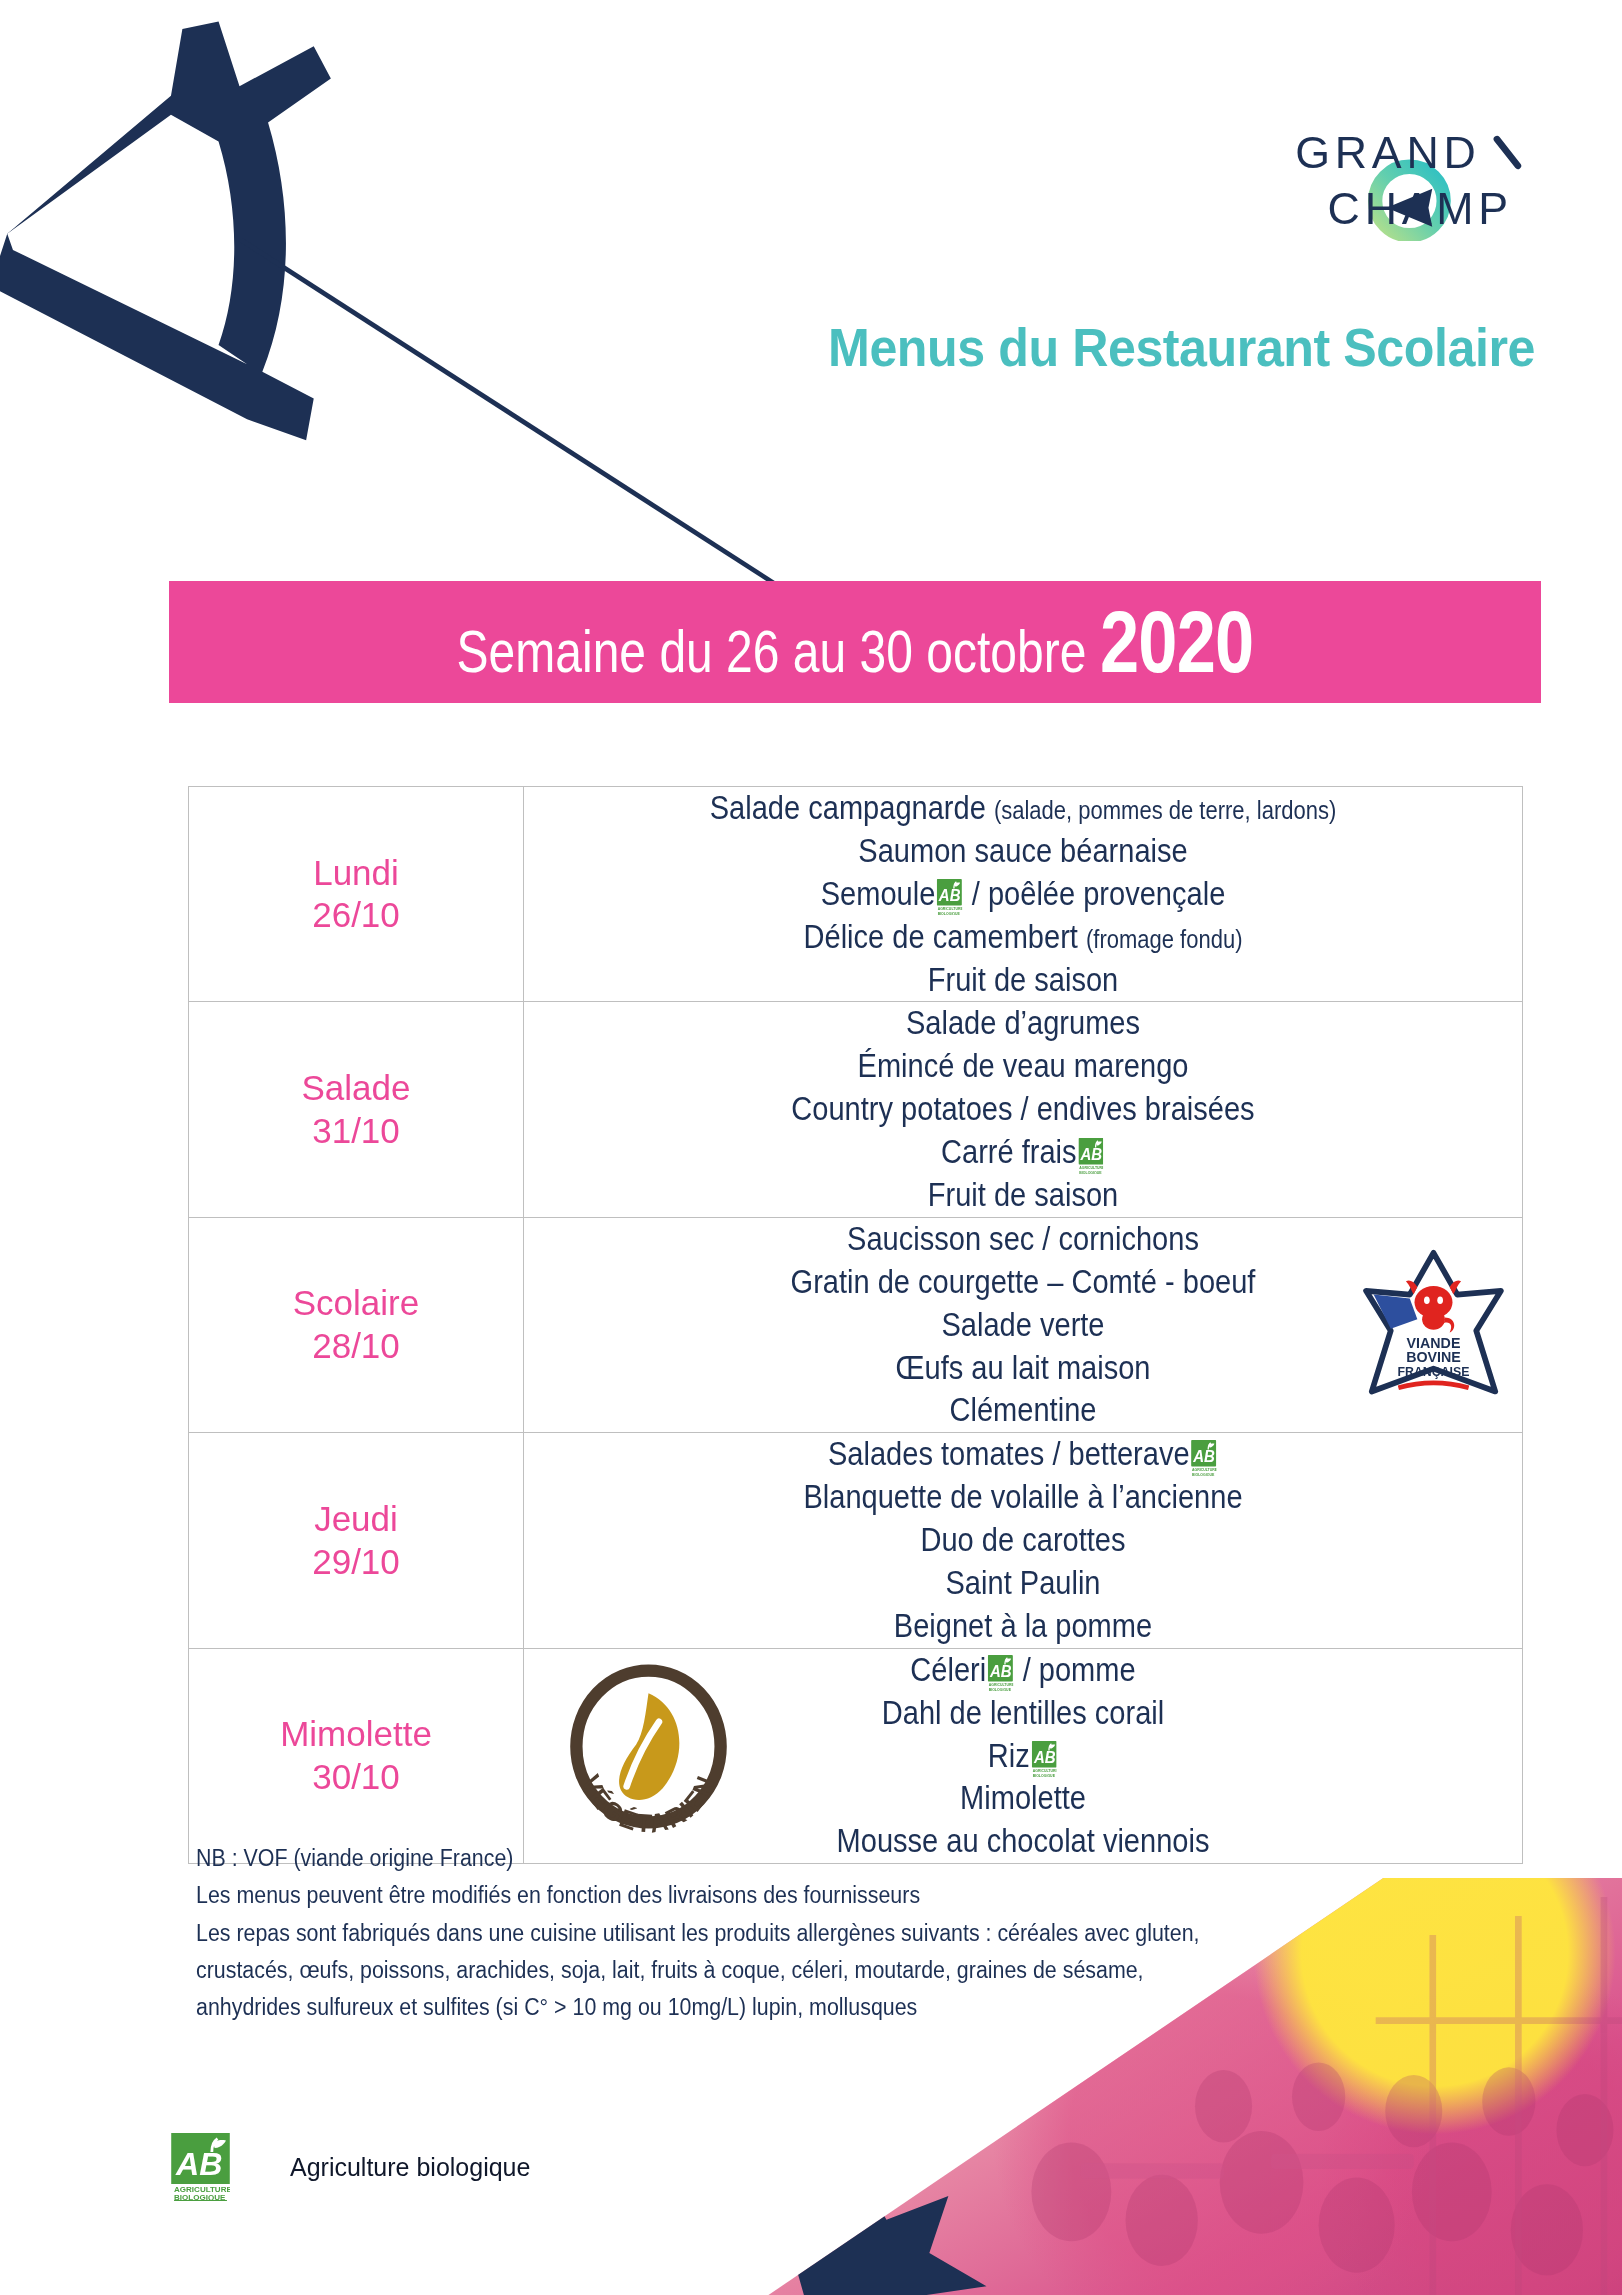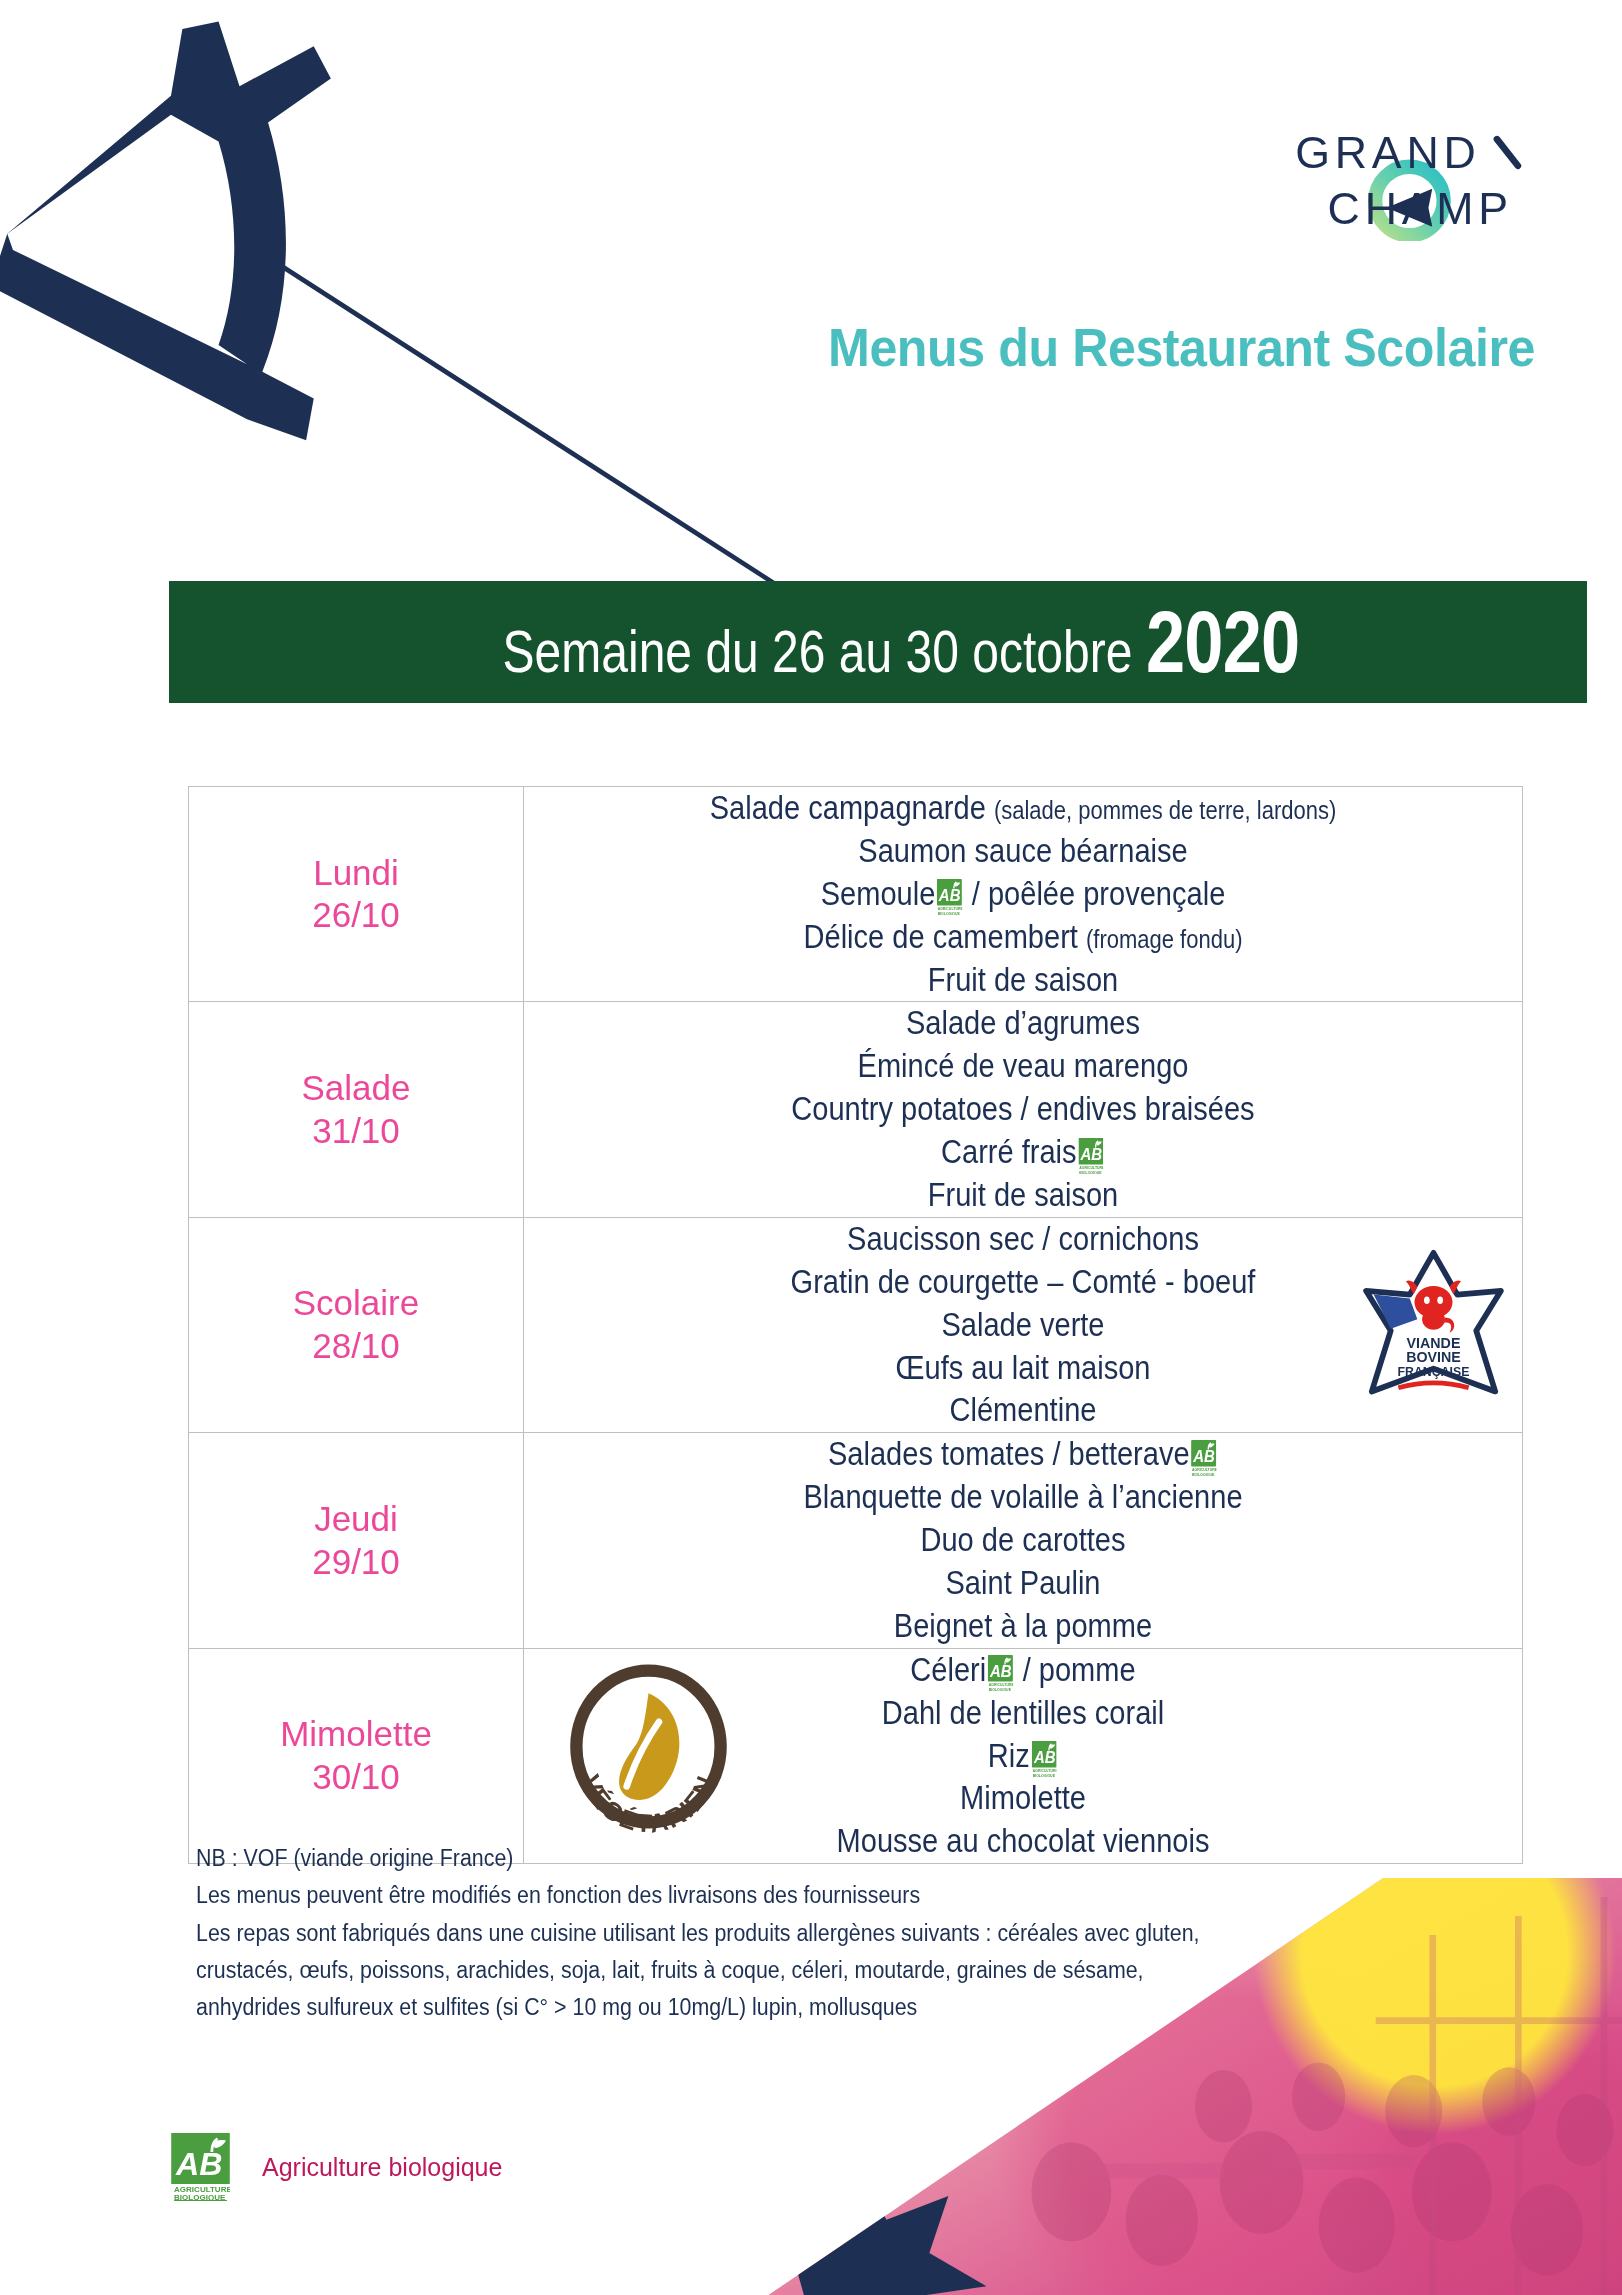--- a/index.html
+++ b/index.html
@@ -59,25 +59,24 @@
     white-space: nowrap;
   }
 
   
   .week-banner {
     position: absolute;
     left: 169px;
     top: 581px;
     width: 1372px;
     height: 122px;
-    background: #14532d;
+    background: #ec4899;
     display: flex;
     align-items: center;
     justify-content: center;
-    padding-left: 46px;
   }
   .week-inner {
     display: flex;
     align-items: baseline;
     justify-content: center;
     color: #ffffff;
     transform: scaleX(0.80);
     transform-origin: center center;
     white-space: nowrap;
   }
@@ -190,23 +189,23 @@
     left: 171px;
     top: 2133px;
     display: flex;
     align-items: center;
   }
   .legend-logo {
     width: 59px;
     height: 68px;
   }
   .legend-text {
-    margin-left: 32px;
+    margin-left: 60px;
     font-size: 25px;
-    color: #be185d;
+    color: #0f172a;
   }
 
   
   .photo-corner {
     position: absolute;
     right: 0;
     bottom: 0;
     width: 856px;
     height: 418px;
     overflow: hidden;

